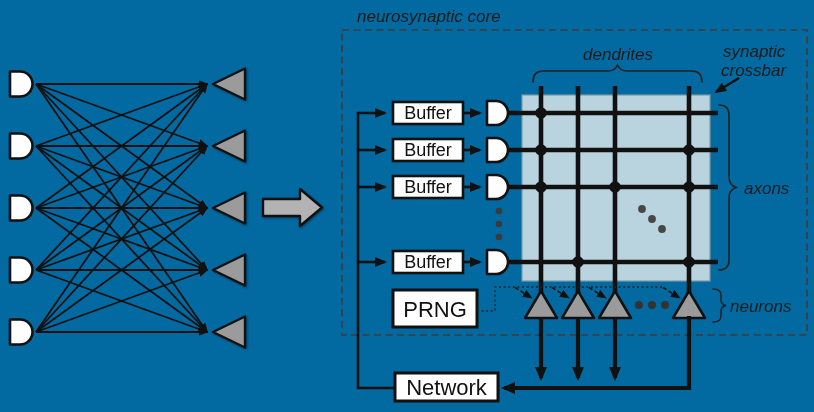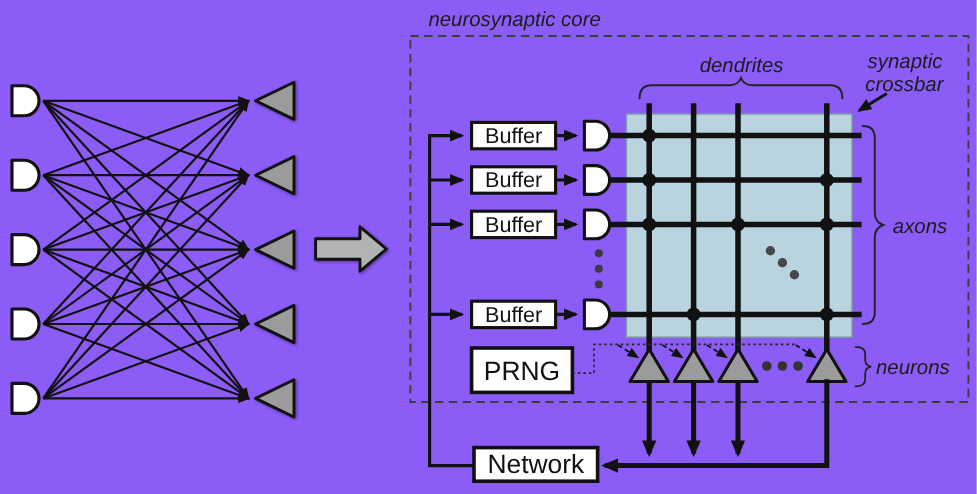--- a/index.html
+++ b/index.html
@@ -1,16 +1,16 @@
 <!DOCTYPE html>
 <html><head>
 <meta charset="utf-8">
 <style>
   html,body{margin:0;padding:0;background:#fff;}
-  #stage{position:relative;width:814px;height:412px;background:#8b5cf6;overflow:hidden;}
+  #stage{position:relative;width:814px;height:412px;background:#0369a1;overflow:hidden;}
   svg{display:block;}
   text{font-family:"Liberation Sans", sans-serif;}
   .lbl-i{font-style:italic;font-size:17px;fill:#1c1c1c;}
   .box-t{font-size:18px;fill:#111;}
   .box-t-lg{font-size:22px;fill:#111;}
   .shadow{filter:drop-shadow(1.5px 1.5px 1.2px rgba(0,0,0,0.40));}
 </style>
 </head>
 <body>
 

